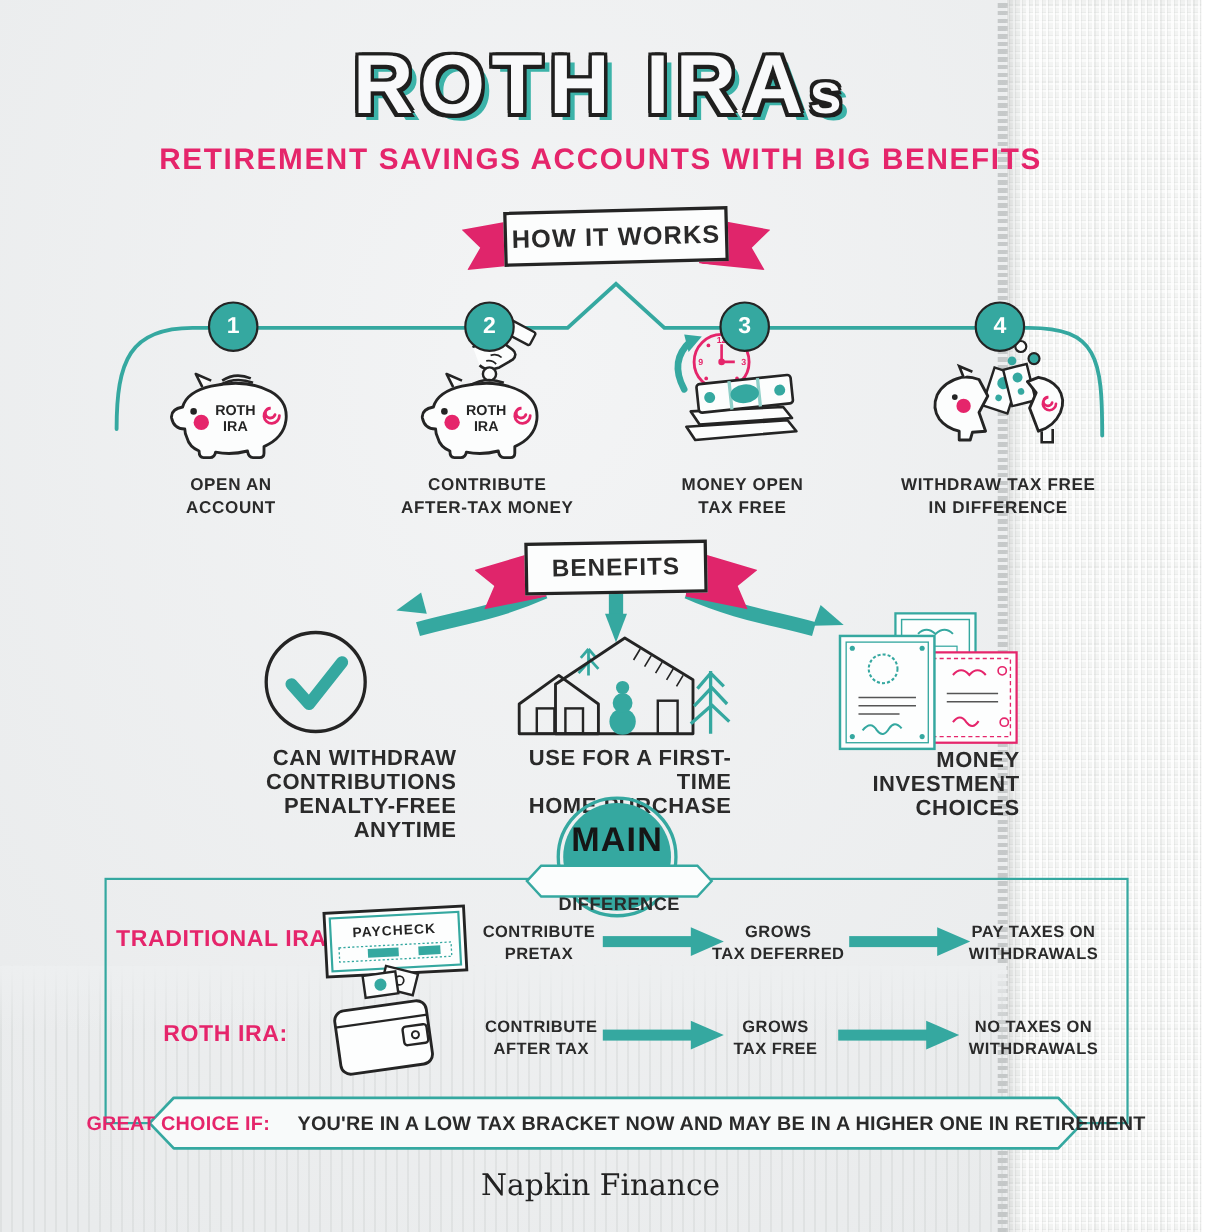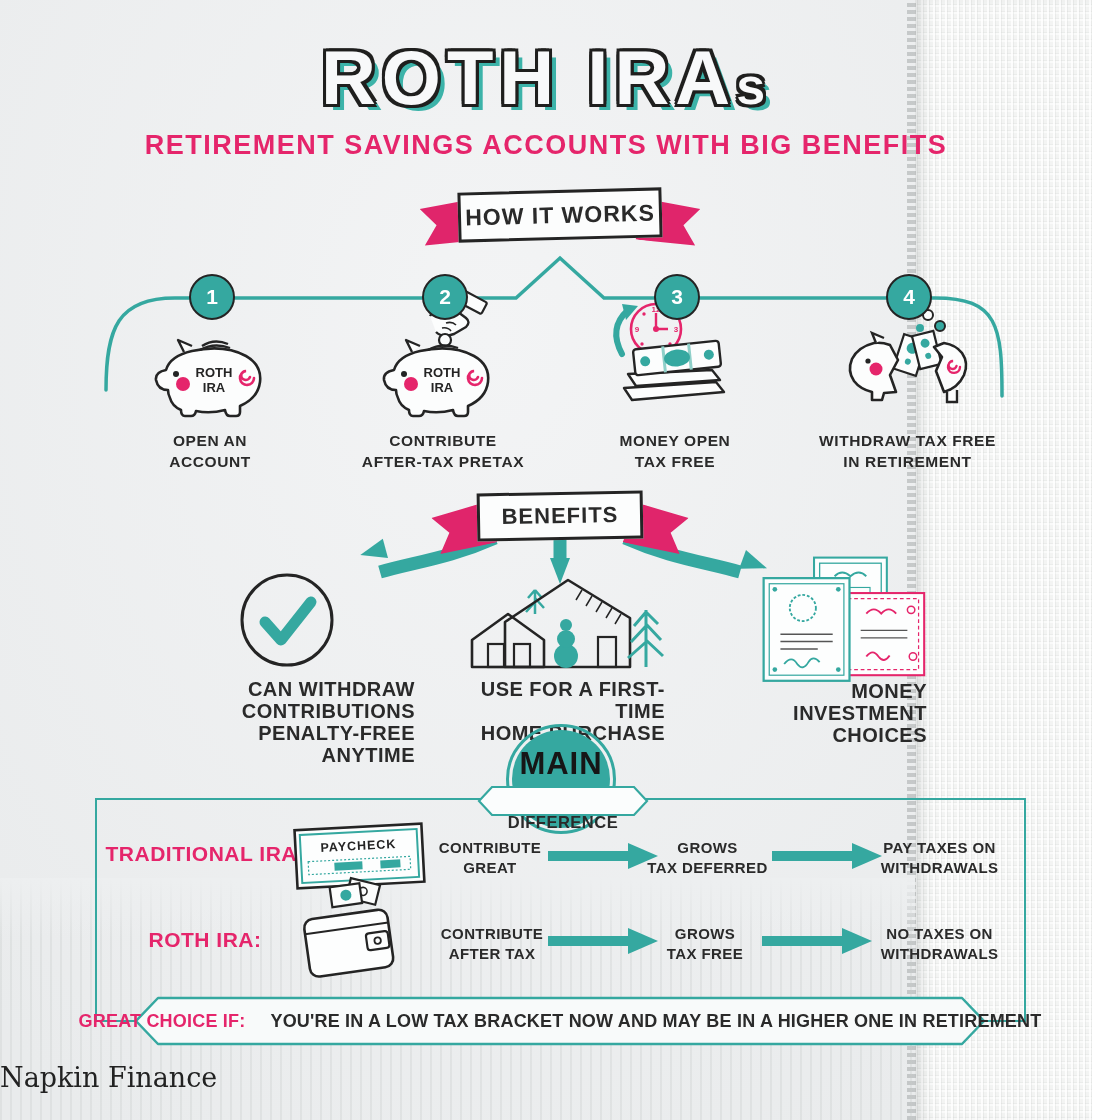--- a/index.html
+++ b/index.html
@@ -49,21 +49,21 @@
     border:3px solid #35a8a0;padding:3px;z-index:3;}
   .badge-inner{width:98px;height:98px;border-radius:50%;background:#35a8a0;
     display:flex;align-items:flex-start;justify-content:center;}
   .badge-inner span{font-size:31px;font-weight:bold;color:#161616;margin-top:16px;letter-spacing:1px;}
   .diff-ribbon-text{position:absolute;left:478px;top:788px;width:170px;height:28px;z-index:4;
     display:flex;align-items:center;justify-content:center;font-size:16.5px;font-weight:bold;letter-spacing:.5px;margin-top:20px;}
   .gc-text{position:absolute;left:128px;top:994px;width:864px;height:54px;z-index:4;
     display:flex;align-items:center;justify-content:center;gap:25px;white-space:nowrap;
     font-size:18px;font-weight:bold;letter-spacing:.2px;}
   .gc-text .lbl{color:#e5256b;}
-  .footer{position:absolute;left:0;right:0;top:1062px;z-index:2;
+  .footer{position:absolute;left:0;right:0;top:1062px;text-align:center;z-index:2;
     font-family:"DejaVu Serif",serif;font-size:27px;color:#222;}
   svg{overflow:visible;}
   svg text{font-family:"Liberation Sans",sans-serif;}
 </style>
 </head>
 <body>
 
 <div id="canvas">
 
   <div class="tex tex-right"></div>
@@ -168,29 +168,29 @@
     <path d="M117 87 L117 97 L127 97 L127 85" fill="#fcfdfd" stroke="#242424" stroke-width="2.4"></path>
     <path d="M130 62 a6 6 0 1 1 -7 -6 a4 4 0 1 0 3.5 5" fill="none" stroke="#e5256b" stroke-width="2.4" stroke-linecap="round"></path>
   </svg>
 
   <div class="step-label" style="left:110px;top:430px;width:200px;">
     <div>OPEN AN</div>
       <div>ACCOUNT</div>
   </div>
   <div class="step-label" style="left:330px;top:430px;width:226px;">
     <div>CONTRIBUTE</div>
-      <div>AFTER-TAX PRETAX</div>
+      <div>AFTER-TAX MONEY</div>
   </div>
   <div class="step-label" style="left:570px;top:430px;width:210px;">
     <div>MONEY OPEN</div>
       <div>TAX FREE</div>
   </div>
   <div class="step-label" style="left:795px;top:430px;width:225px;">
     <div>WITHDRAW TAX FREE</div>
-      <div>IN RETIREMENT</div>
+      <div>IN DIFFERENCE</div>
   </div>
 
   <div class="abs ribbon" style="left:435px;top:492px;width:250px;height:58px;">
     <div class="tail tail-l" style="left:0;top:16px;width:58px;height:42px;transform:rotate(-14deg);"></div>
     <div class="tail tail-r" style="right:0;top:16px;width:58px;height:42px;transform:rotate(14deg);"></div>
     <div class="box" style="left:42px;right:42px;top:0;height:42px;font-size:22px;transform:rotate(-1deg);">BENEFITS</div>
   </div>
 
   <svg class="abs" style="left:280px;top:524px;z-index:2;" width="560" height="70" viewBox="0 0 560 70">
     <g fill="#35a8a0" stroke="none">
@@ -285,21 +285,21 @@
       <rect x="4" y="7" width="127" height="58" fill="#fdfefe" stroke="#242424" stroke-width="2.6"></rect>
       <rect x="9" y="12" width="117" height="48" fill="none" stroke="#35a8a0" stroke-width="2"></rect>
       <text x="67" y="30" text-anchor="middle" font-size="12.5" font-weight="bold" fill="#242424" letter-spacing="1">PAYCHECK</text>
       <rect x="16" y="39" width="102" height="13" fill="none" stroke="#35a8a0" stroke-width="1.2" stroke-dasharray="2 2"></rect>
       <rect x="42" y="41.5" width="28" height="8" fill="#35a8a0"></rect>
       <rect x="88" y="41.5" width="20" height="8" fill="#35a8a0"></rect>
     </g>
   </svg>
   <div class="cell" style="left:430px;top:838px;width:120px;">
     <div>CONTRIBUTE</div>
-      <div>GREAT</div>
+      <div>PRETAX</div>
   </div>
   <svg class="abs" style="left:548px;top:843px;z-index:3;" width="110" height="26">
     <rect x="0" y="8" width="84" height="10" fill="#35a8a0"></rect>
       <path d="M80 0 L110 13 L80 26 Z" fill="#35a8a0"></path>
   </svg>
   <div class="cell" style="left:645px;top:838px;width:125px;">
     <div>GROWS</div>
       <div>TAX DEFERRED</div>
   </div>
   <svg class="abs" style="left:772px;top:843px;z-index:3;" width="110" height="26">

